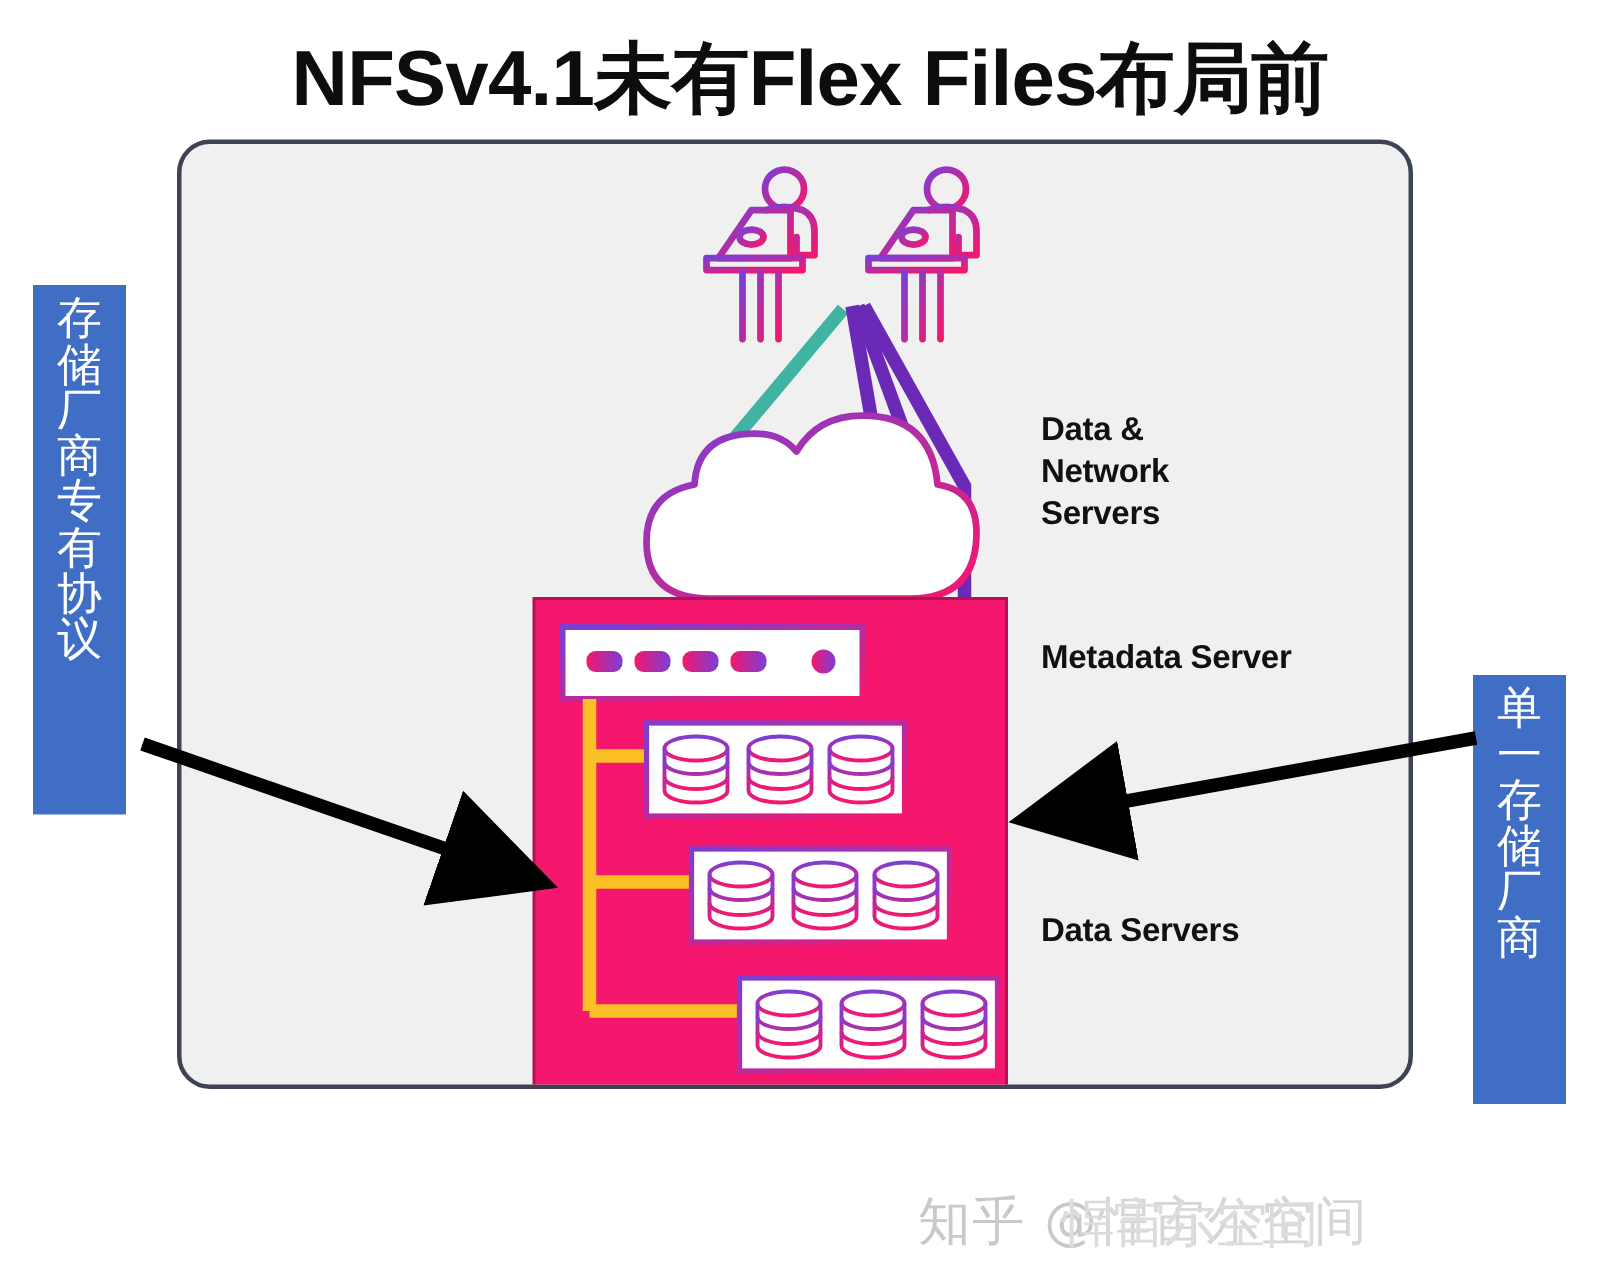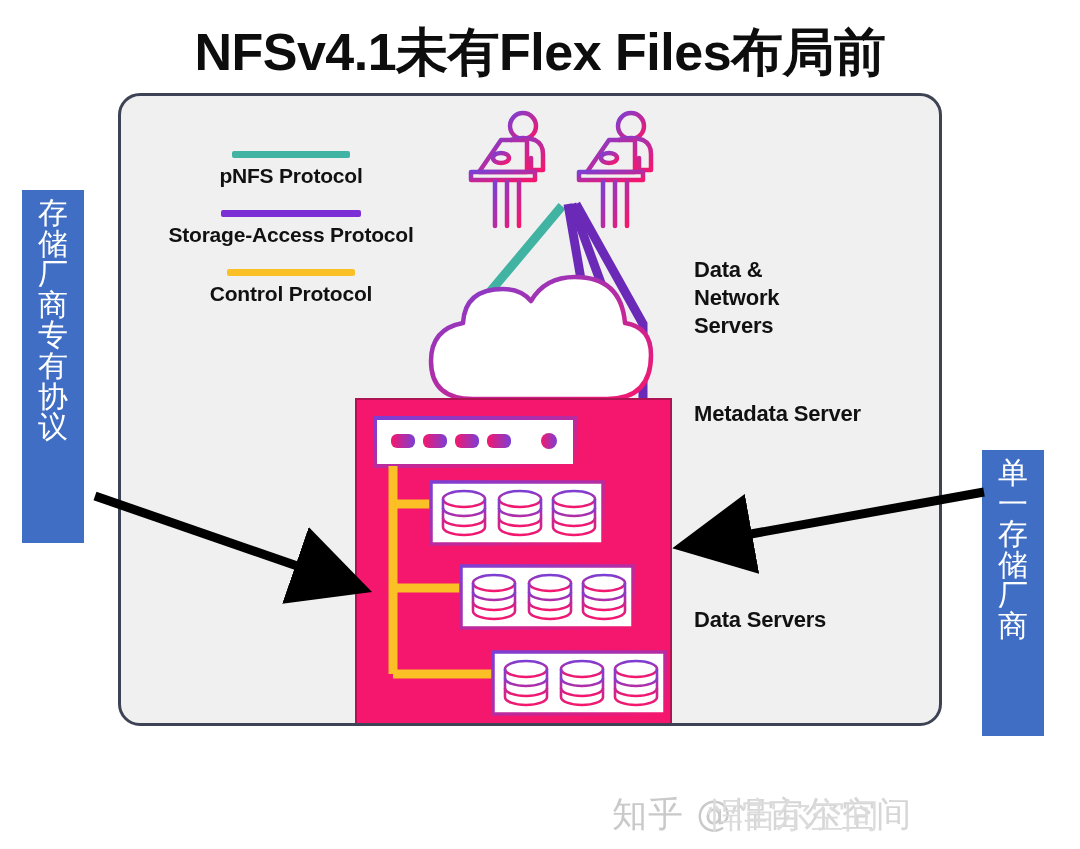--- a/index.html
+++ b/index.html
@@ -46,22 +46,22 @@
     white-space: nowrap; letter-spacing: -0.2px;
   }
 
   
   .side-label {
     position: absolute;
     font-size: 22px; font-weight: 700; color: #111111;
     line-height: 1.28; letter-spacing: -0.2px;
   }
   #lbl-clients  { left: 573px; top: 25px; }
-  #lbl-network  { left: 573px; top: 160px; }
-  #lbl-mds      { left: 573px; top: 304px; }
+  #lbl-network  { left: 573px; top: 176px; }
+  #lbl-mds      { left: 573px; top: 328px; }
   #lbl-ds       { left: 573px; top: 510px; }
 
   
   .art { position: absolute; left: 0; top: 0; width: 824px; height: 633px; }
 
   
   .vbox {
     position: absolute;
     background: #3f6ec4;
     color: #ffffff;
@@ -248,34 +248,20 @@
             <g transform="translate(494,564)">
               <ellipse cx="21" cy="9" rx="21" ry="8"></ellipse>
               <path d="M0 9 v28 a21 8 0 0 0 42 0 V9"></path>
               <path d="M0 18 a21 8 0 0 0 42 0 M0 28 a21 8 0 0 0 42 0"></path>
             </g>
           </g>
         </g>
       </g>
     </svg>
 
-    <div class="legend">
-      <div class="legend-item">
-        <div class="legend-swatch" style="width: 118px; background: rgb(65, 179, 163);"></div>
-        <div class="legend-label">pNFS Protocol</div>
-      </div>
-      <div class="legend-item">
-        <div class="legend-swatch" style="width: 140px; background: rgb(123, 47, 212);"></div>
-        <div class="legend-label">Storage-Access Protocol</div>
-      </div>
-      <div class="legend-item">
-        <div class="legend-swatch" style="width: 128px; background: rgb(252, 192, 39);"></div>
-        <div class="legend-label">Control Protocol</div>
-      </div>
-    </div>
 
 
     <div class="side-label" id="lbl-network">
       <div>Data &amp;</div>
       <div>Network</div>
       <div>Servers</div>
     </div>
 
     <div class="side-label" id="lbl-mds">Metadata Server</div>
 

